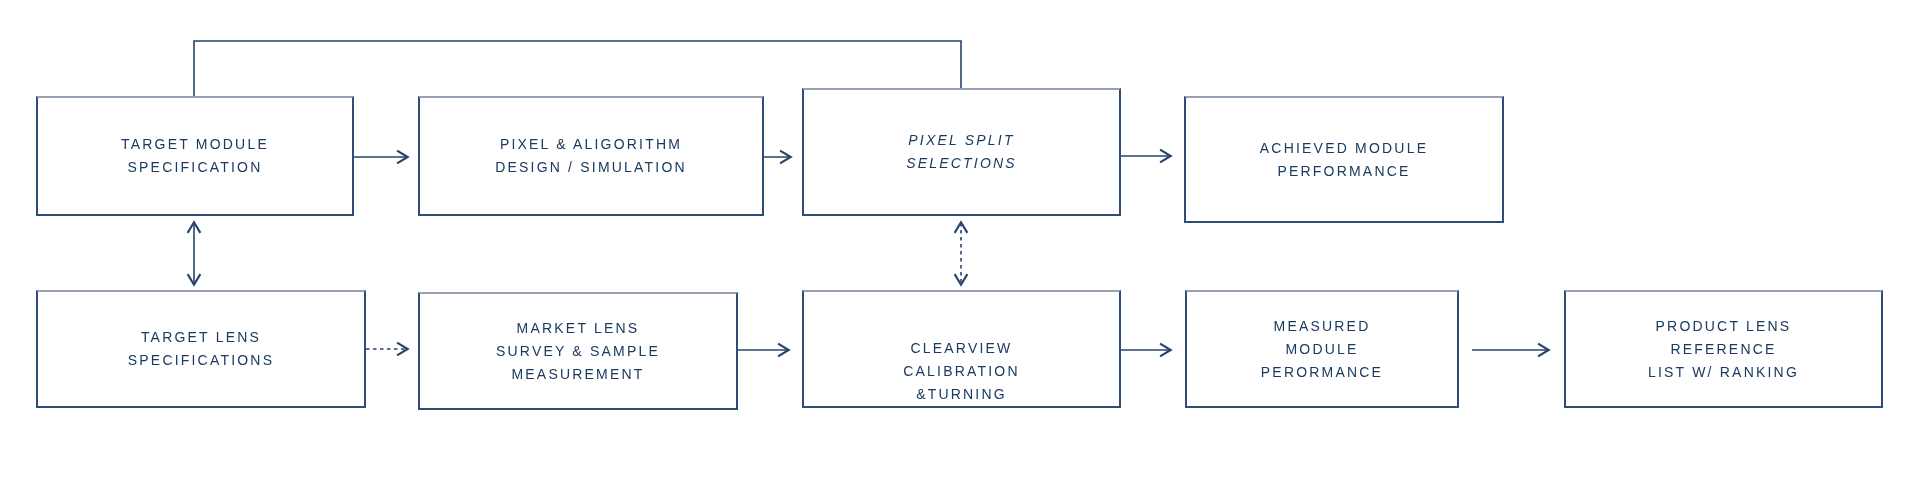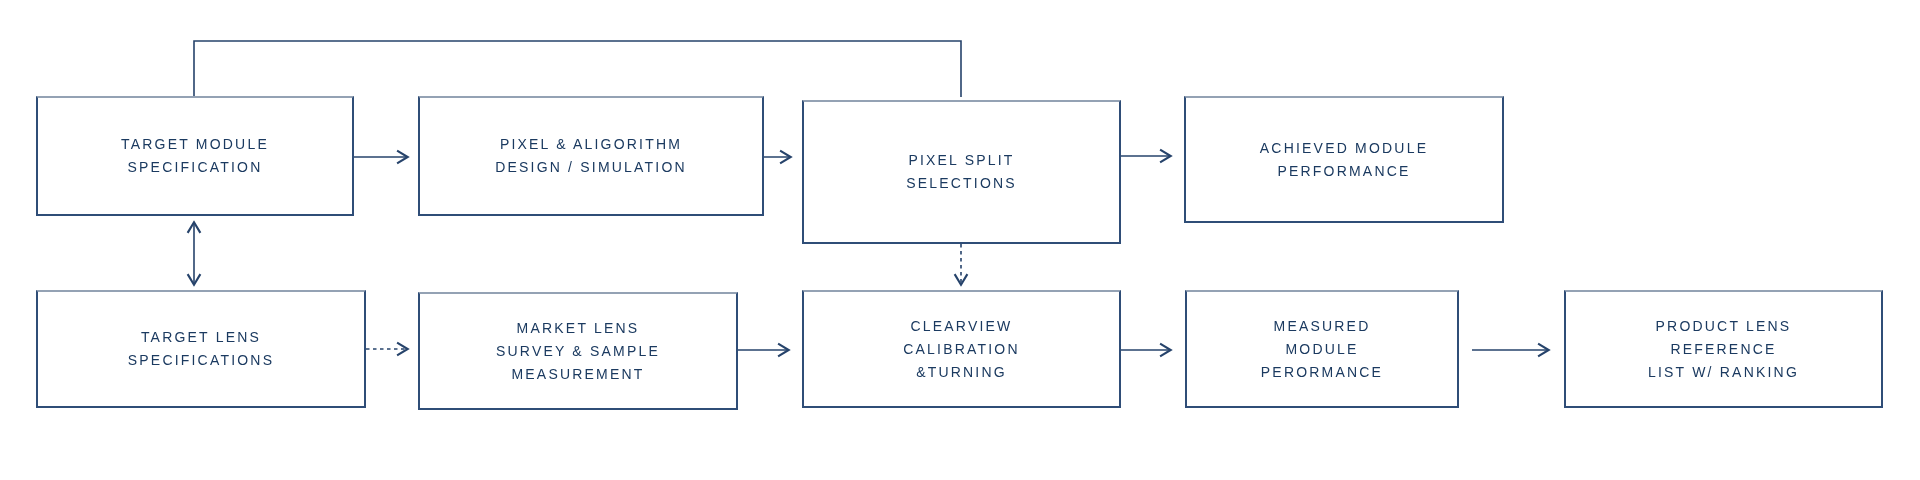--- a/index.html
+++ b/index.html
@@ -37,26 +37,26 @@
     white-space: pre-line;
     color: #1b3a60;
     font-size: 14px;
     line-height: 23px;
     letter-spacing: 2.2px;
     text-transform: uppercase;
   }
   
   .b1 { left: 36px;   top: 96px;  width: 318px; height: 120px; }
   .b2 { left: 418px;  top: 96px;  width: 346px; height: 120px; }
-  .b3 { left: 802px;  top: 100px;  width: 319px; height: 144px; }
+  .b3 { left: 802px;  top: 88px;  width: 319px; height: 128px; font-style: italic; }
   .b4 { left: 1184px; top: 96px;  width: 320px; height: 127px; }
   
   .b5 { left: 36px;   top: 290px; width: 330px; height: 118px; }
   .b6 { left: 418px;  top: 292px; width: 320px; height: 118px; }
-  .b7 { left: 802px;  top: 290px; width: 319px; height: 118px; }
+  .b7 { left: 802px;  top: 290px; width: 319px; height: 118px; align-items: flex-end; }
   .b8 { left: 1185px; top: 290px; width: 274px; height: 118px; }
   .b9 { left: 1564px; top: 290px; width: 319px; height: 118px; }
 
   .edge {
     fill: none;
     stroke: #26436b;
     stroke-width: 1.6;
   }
   .edge.dashed {
     stroke-dasharray: 3.5 3.5;

